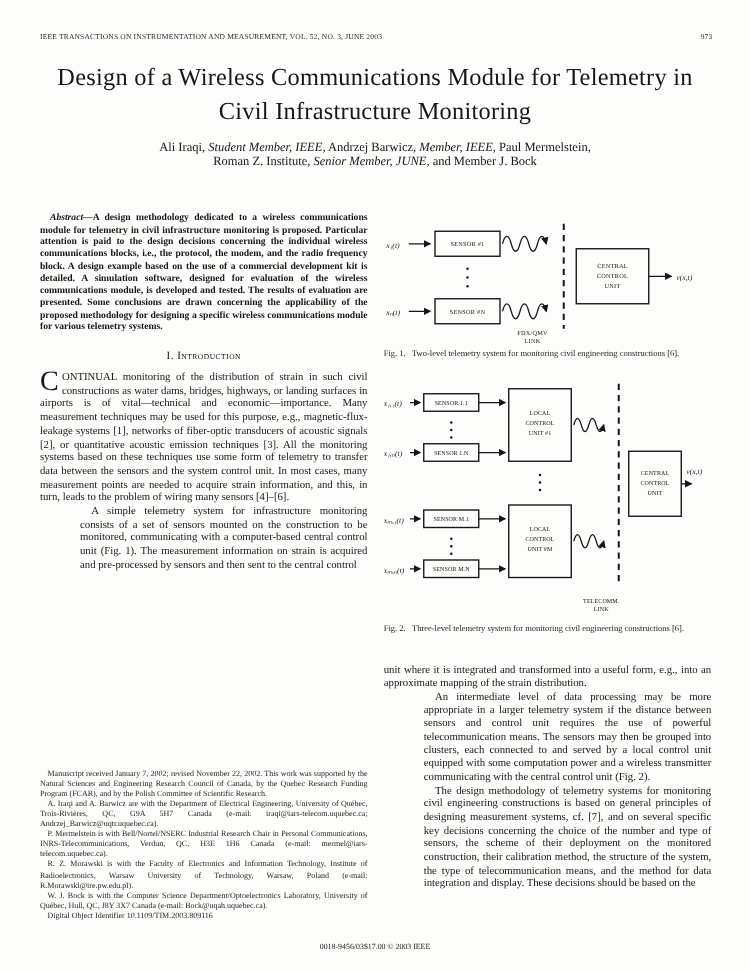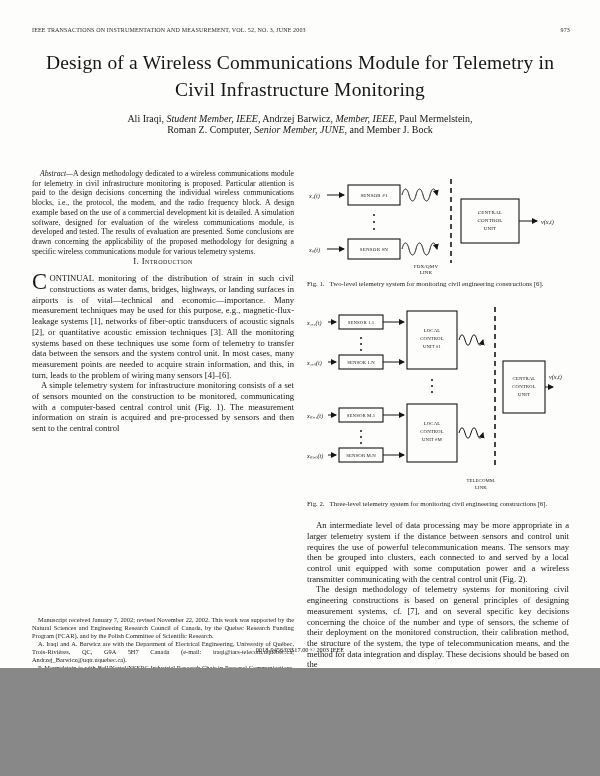--- a/index.html
+++ b/index.html
@@ -1,41 +1,41 @@
 <!DOCTYPE html>
 <html><head>
 <meta charset="utf-8">
 <style>
   html,body { margin:0; padding:0; background:#888; }
   .page {
-    position:relative; width:600px; height:668px; margin:0 auto;
+    position:relative; width:600px; height:776px; margin:0 auto;
     background:#fdfdfb; color:#161616; overflow:hidden;
     font-family:"Liberation Serif", serif;
   }
   .running-header {
     position:absolute; top:27px; left:32px; right:30px;
     display:flex; justify-content:space-between;
     font-size:6px; letter-spacing:0.15px; color:#2b2b2b;
   }
   .title-block { position:absolute; top:49px; left:38px; right:38px; text-align:center; }
   .paper-title { margin:0; font-weight:normal; font-size:19.5px; line-height:27px; letter-spacing:0.2px; }
   .authors { margin-top:10px; font-size:10px; line-height:11px; }
   .it { font-style:italic; }
   .columns { position:absolute; top:169px; left:32px; width:537px; height:568px; display:flex; gap:13px; }
   .col { width:262px; display:flex; flex-direction:column; }
   p { margin:0; }
-  .abstract { font-size:7.7px; font-weight:normal; line-height:9.7px; text-align:justify; text-indent:8px; }
+  .abstract { font-size:7.7px; font-weight:bold; line-height:9.7px; text-align:justify; text-indent:8px; }
   .abstract .lead { font-style:italic; }
   .index-terms { margin-top:9px; }
   .section-heading {
-    margin:0 0 7px; text-align:center; font-weight:normal;
+    margin:13px 0 7px; text-align:center; font-weight:normal;
     font-size:8.8px; font-variant:small-caps; letter-spacing:0.4px;
   }
   .body { font-size:8.6px; line-height:10.7px; text-align:justify; }
-  .indent { text-indent:9px; }
+  .indent { text-indent:9px;margin-left:32px; }
   .dropcap { float:left; font-size:22.5px; line-height:17px; padding-right:2.5px; }
   .footnotes { margin-top:auto; font-size:6.4px; line-height:8.1px; text-align:justify; color:#1e1e1e; }
   .footnotes p { text-indent:6px; }
   .figure { margin:2px 0 0; }
   .figure svg { display:block; }
   .caption { font-size:6.8px; line-height:8.6px; margin:5px 0 12px; color:#1e1e1e; }
   .caption .cap-label { margin-right:5px; }
   .rc-p1 { margin-top:10px; }
   .footer { position:absolute; bottom:15px; left:0; right:0; text-align:center; font-size:6.3px; }
   svg text { font-family:"Liberation Serif", serif; fill:#161616; }
@@ -53,21 +53,21 @@
 <div class="page">
 
   <div class="running-header">
     <span>IEEE TRANSACTIONS ON INSTRUMENTATION AND MEASUREMENT, VOL. 52, NO. 3, JUNE 2003</span>
     <span>973</span>
   </div>
 
   <div class="title-block">
     <h1 class="paper-title">Design of a Wireless Communications Module for Telemetry in Civil Infrastructure Monitoring</h1>
     <div class="authors"><span>Ali Iraqi, </span><span class="it">Student Member, IEEE</span><span>, Andrzej Barwicz, </span><span class="it">Member, IEEE</span><span>, Paul Mermelstein,</span><br>
-      <span>Roman Z. Computer, </span><span class="it">Senior Member, JUNE</span><span>, and Member J. Bock</span>
+      <span>Roman Z. Institute, </span><span class="it">Senior Member, JUNE</span><span>, and Member J. Bock</span>
     </div>
   </div>
 
   <div class="columns">
 
     <div class="col">
       <p class="abstract"><span class="lead">Abstract—</span><span>A design methodology dedicated to a wireless communications module for telemetry in civil infrastructure monitoring is proposed. Particular attention is paid to the design decisions concerning the individual wireless communications blocks, i.e., the protocol, the modem, and the radio frequency block. A design example based on the use of a commercial development kit is detailed. A simulation software, designed for evaluation of the wireless communications module, is developed and tested. The results of evaluation are presented. Some conclusions are drawn concerning the applicability of the proposed methodology for designing a specific wireless communications module for various telemetry systems.</span></p>
 
 
       <h2 class="section-heading">I. Introduction</h2>
@@ -185,19 +185,20 @@
           <text class="smlbl" x="217" y="93" text-anchor="middle">UNIT</text>
           <line class="ln" x1="238" y1="84" x2="246" y2="84" marker-end="url(#arr2)"></line>
           <text class="siglbl" x="242" y="76">v(x,t)</text>
 
           <text class="smlbl" x="174" y="179" text-anchor="middle">TELECOMM.</text>
           <text class="smlbl" x="174" y="186" text-anchor="middle">LINK</text>
         </svg>
       </div>
       <p class="caption"><span class="cap-label">Fig. 2.</span><span>Three-level telemetry system for monitoring civil engineering constructions [6].</span></p>
 
+      <p class="body rc-p1">unit where it is integrated and transformed into a useful form, e.g., into an approximate mapping of the strain distribution.</p>
       <p class="body indent">An intermediate level of data processing may be more appropriate in a larger telemetry system if the distance between sensors and control unit requires the use of powerful telecommunication means. The sensors may then be grouped into clusters, each connected to and served by a local control unit equipped with some computation power and a wireless transmitter communicating with the central control unit (Fig. 2).</p>
       <p class="body indent">The design methodology of telemetry systems for monitoring civil engineering constructions is based on general principles of designing measurement systems, cf. [7], and on several specific key decisions concerning the choice of the number and type of sensors, the scheme of their deployment on the monitored construction, their calibration method, the structure of the system, the type of telecommunication means, and the method for data integration and display. These decisions should be based on the</p>
     </div>
   </div>
 
   <div class="footer">0018-9456/03$17.00 © 2003 IEEE</div>
 </div>
 
 </body></html>

